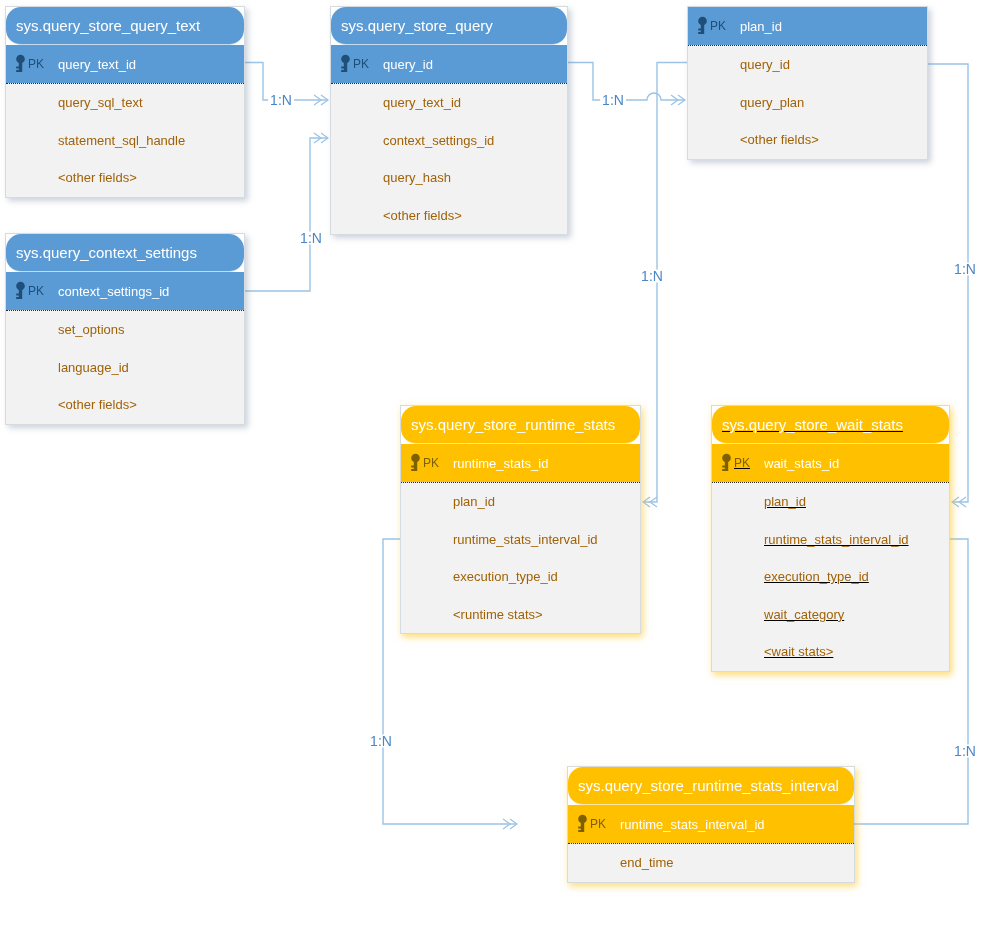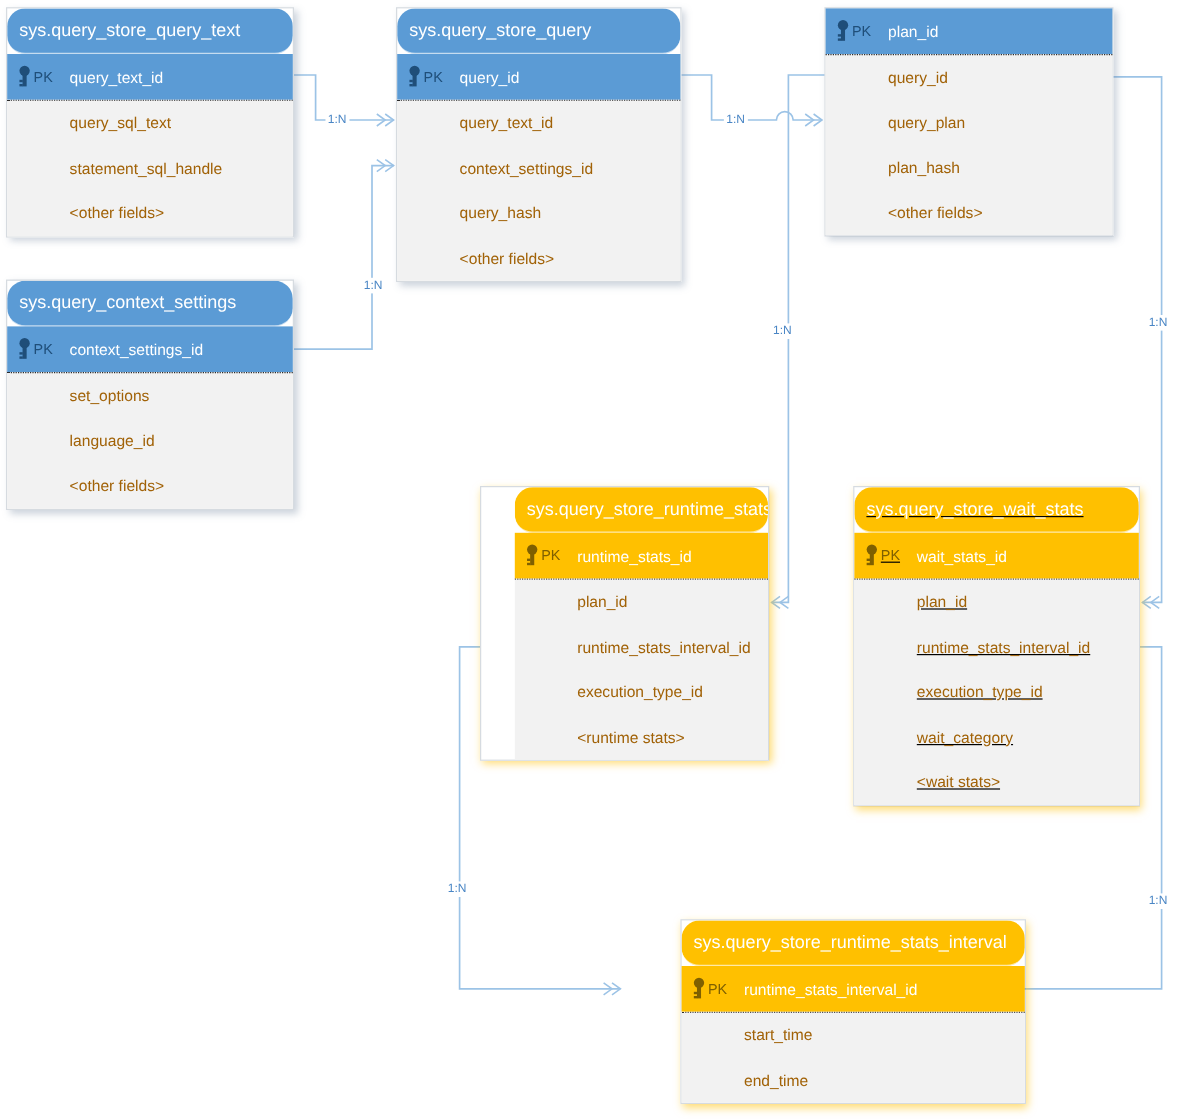--- a/index.html
+++ b/index.html
@@ -36,27 +36,27 @@
   .frow{
     height:37.5px;display:flex;align-items:center;padding-left:52px;
     color:#a16207;font-size:13px;white-space:nowrap;
   }
 
   
   .e1{left:5px;  top:6px;  width:240px;}
   .e2{left:330px;top:6px;  width:238px;}
   .e3{left:687px;top:6px;  width:241px;}
   .e4{left:5px;  top:233px;width:240px;}
-  .e5{left:400px;top:405px;width:241px;padding-left:28px;}
+  .e5{left:400px;top:405px;width:241px;}
   .e6{left:711px;top:405px;width:239px;text-decoration:underline;}
   .e7{left:519px;top:766px;width:288px;margin-left:48px;}
 
   
   .lbl{
-    position:absolute;font-size:10px;color:#4A86C5;background:#ffffff;
+    position:absolute;font-size:14px;color:#4A86C5;background:#ffffff;
     padding:0 2px;transform:translate(-50%,-50%);white-space:nowrap;line-height:13px;
   }
   .c1{left:281px;top:100px;}
   .c2{left:311px;top:238px;}
   .c3{left:613px;top:100px;}
   .c4{left:652px;top:276px;}
   .c5{left:965px;top:269px;}
   .c6{left:381px;top:741px;}
   .c7{left:965px;top:751px;}
 </style>
@@ -136,21 +136,20 @@
           <rect x="4.8" y="8" width="3.4" height="10"></rect>
           <rect x="2.2" y="12.5" width="2.8" height="2"></rect>
           <rect x="2.2" y="16" width="2.8" height="2"></rect>
         </svg>
       <span class="pk-label">PK</span>
       <span class="fname">plan_id</span>
     </div>
     <div class="body">
       <div class="frow">query_id</div>
       <div class="frow">query_plan</div>
-      <div class="frow">plan_hash</div>
       <div class="frow">&lt;other fields&gt;</div>
     </div>
   </div>
 
   <div class="entity blue e4">
     <div class="hdr">sys.query_context_settings</div>
     <div class="pkrow">
       <svg class="key-icon" width="13" height="20" viewBox="0 0 13 20" fill="currentColor">
           <circle cx="6.5" cy="5" r="4.3"></circle>
           <rect x="4.8" y="8" width="3.4" height="10"></rect>
@@ -214,18 +213,17 @@
       <svg class="key-icon" width="13" height="20" viewBox="0 0 13 20" fill="currentColor">
           <circle cx="6.5" cy="5" r="4.3"></circle>
           <rect x="4.8" y="8" width="3.4" height="10"></rect>
           <rect x="2.2" y="12.5" width="2.8" height="2"></rect>
           <rect x="2.2" y="16" width="2.8" height="2"></rect>
         </svg>
       <span class="pk-label">PK</span>
       <span class="fname">runtime_stats_interval_id</span>
     </div>
     <div class="body">
-      <div class="frow">start_time</div>
       <div class="frow">end_time</div>
     </div>
   </div>
 
 </div>
 
 </body></html>

